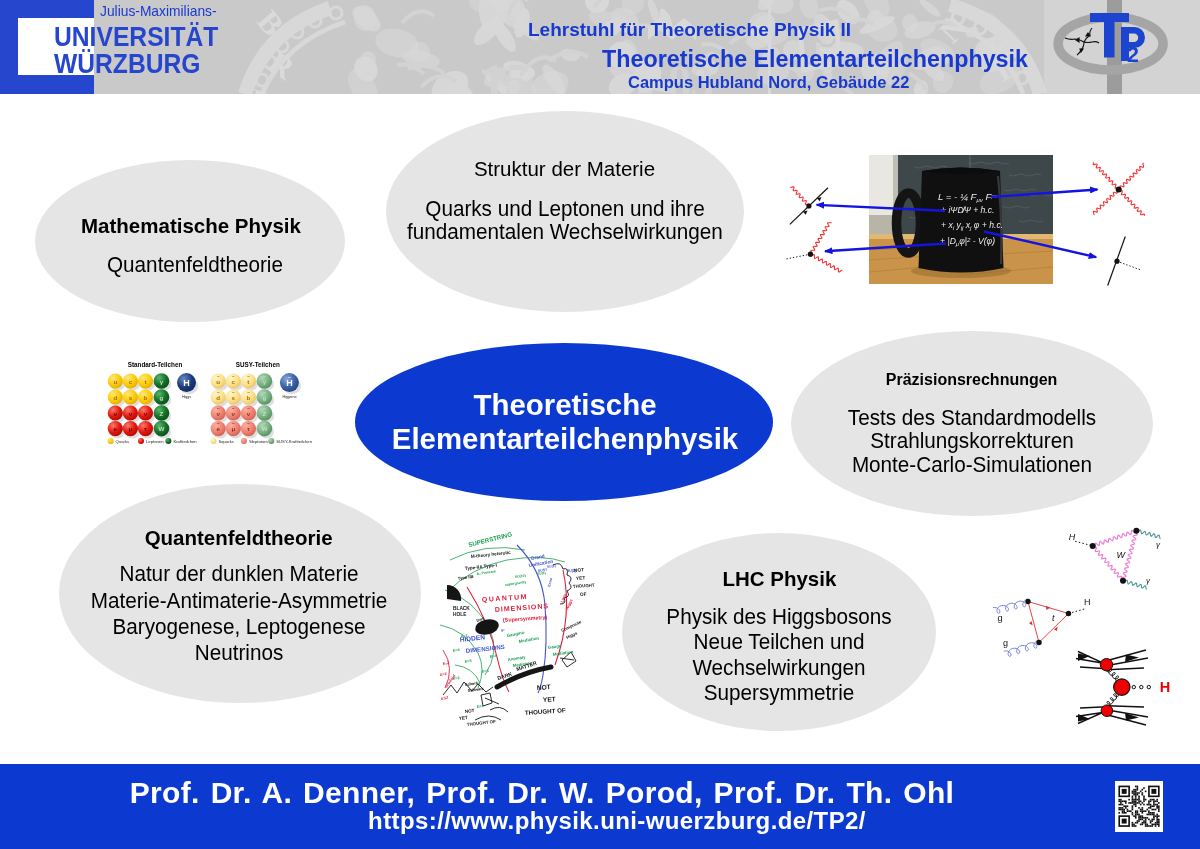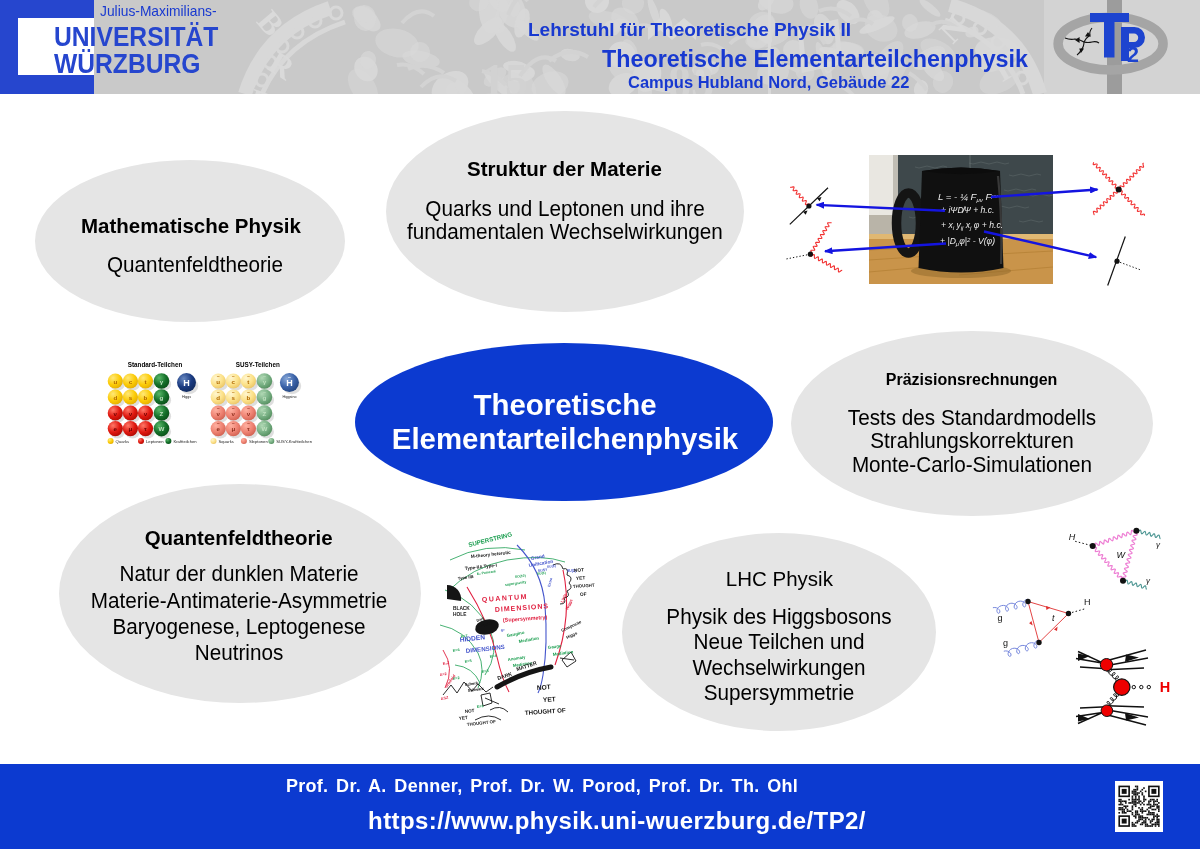--- a/index.html
+++ b/index.html
@@ -184,27 +184,27 @@
 </g>
 </svg>
 <div class="ell" style="left:35px;top:160px;width:310px;height:162px;background:#e5e5e5;"></div>
 <div class="ell" style="left:386px;top:111px;width:358px;height:201px;background:#e5e5e5;"></div>
 <div class="ell" style="left:791px;top:331px;width:362px;height:185px;background:#e5e5e5;"></div>
 <div class="ell" style="left:59px;top:484px;width:362px;height:219px;background:#e5e5e5;"></div>
 <div class="ell" style="left:622px;top:533px;width:314px;height:198px;background:#e5e5e5;"></div>
 <div class="ell" style="left:355px;top:343px;width:418px;height:158px;background:#0c3ad0;"></div>
 <div class="abs ctr" style="left:-19.0px;top:215.9px;width:420px;font-size:20.5px;line-height:20.5px;font-weight:bold;color:#000;white-space:nowrap;">Mathematische Physik</div>
 <div class="abs ctr" style="left:-15.0px;top:254.4px;width:420px;font-size:22px;line-height:22px;font-weight:normal;color:#000;white-space:nowrap;transform:scaleX(0.94);transform-origin:50% 0;">Quantenfeldtheorie</div>
-<div class="abs ctr" style="left:354.5px;top:158.7px;width:420px;font-size:20.5px;line-height:20.5px;font-weight:bold;color:#000;white-space:nowrap;">Struktur der Materie</div>
+<div class="abs ctr" style="left:354.5px;top:158.7px;width:420px;font-size:20.5px;line-height:20.5px;font-weight:normal;color:#000;white-space:nowrap;">Struktur der Materie</div>
 <div class="abs ctr" style="left:344.5px;top:197.0px;width:440px;font-size:22px;line-height:23.3px;font-weight:normal;color:#000;transform:scaleX(0.94);transform-origin:50% 0;">Quarks und Leptonen und ihre<br>fundamentalen Wechselwirkungen</div>
 <div class="abs ctr" style="left:761.6px;top:370.4px;width:420px;font-size:16px;line-height:20.5px;font-weight:bold;color:#000;white-space:nowrap;">Präzisionsrechnungen</div>
 <div class="abs ctr" style="left:751.6px;top:405.7px;width:440px;font-size:22px;line-height:23.8px;font-weight:normal;color:#000;transform:scaleX(0.94);transform-origin:50% 0;">Tests des Standardmodells<br>Strahlungskorrekturen<br>Monte-Carlo-Simulationen</div>
 <div class="abs ctr" style="left:28.6px;top:527.9px;width:420px;font-size:20.5px;line-height:20.5px;font-weight:bold;color:#000;white-space:nowrap;">Quantenfeldtheorie</div>
 <div class="abs ctr" style="left:18.6px;top:561.3px;width:440px;font-size:22px;line-height:26.2px;font-weight:normal;color:#000;transform:scaleX(0.94);transform-origin:50% 0;">Natur der dunklen Materie<br>Materie-Antimaterie-Asymmetrie<br>Baryogenese, Leptogenese<br>Neutrinos</div>
-<div class="abs ctr" style="left:569.4px;top:568.6px;width:420px;font-size:20.5px;line-height:20.5px;font-weight:normal;color:#000;white-space:nowrap;">LHC Physik</div>
+<div class="abs ctr" style="left:569.4px;top:568.6px;width:420px;font-size:20.5px;line-height:20.5px;font-weight:bold;color:#000;white-space:nowrap;">LHC Physik</div>
 <div class="abs ctr" style="left:559.4px;top:603.9px;width:440px;font-size:22px;line-height:25.5px;font-weight:normal;color:#000;transform:scaleX(0.94);transform-origin:50% 0;">Physik des Higgsbosons<br>Neue Teilchen und<br>Wechselwirkungen<br>Supersymmetrie</div>
 <div class="abs ctr" style="left:345.0px;top:388.2px;width:440px;font-size:30px;line-height:33.8px;font-weight:bold;color:#fff;transform:scaleX(0.98);transform-origin:50% 0;">Theoretische<br>Elementarteilchenphysik</div>
 <svg class="abs" style="left:95px;top:352px;" width="240" height="100" viewBox="0 0 240 100">
 <defs>
  <radialGradient id="gy" cx="0.35" cy="0.3" r="0.8">
         <stop offset="0" stop-color="#ffe878"></stop>
         <stop offset="0.55" stop-color="#fccc08"></stop>
         <stop offset="1" stop-color="#e0a800"></stop>
       </radialGradient>
  <radialGradient id="gr" cx="0.35" cy="0.3" r="0.8">
@@ -576,21 +576,21 @@
     <path d="M149.2 191.8 L149.8 190.8 L150.0 189.7 L149.9 188.6 L149.5 187.7 L149.0 186.9 L148.3 186.5 L147.6 186.5 L147.2 186.7 L147.0 187.2 L147.2 187.9 L147.7 188.5 L148.5 188.9 L149.5 189.2 L150.6 189.1 L151.6 188.7 L152.5 187.9 L153.1 186.9 L153.3 185.8 L153.2 184.8 L152.8 183.8 L152.3 183.1 L151.6 182.7 L150.9 182.6 L150.5 182.9 L150.3 183.4 L150.5 184.0 L151.0 184.6 L151.8 185.1 L152.8 185.3 L153.9 185.2 L154.9 184.8 L155.8 184.1 L156.4 183.1 L156.6 182.0 L156.5 180.9 L156.1 179.9 L155.6 179.2 L154.9 178.8 L154.2 178.8 L153.8 179.0 L153.6 179.5 L153.8 180.1 L154.3 180.7 L155.1 181.2 L156.1 181.4 L157.2 181.4 L158.2 180.9 L159.1 180.2" stroke="#111" stroke-width="1" fill="none"></path>
     <circle cx="146.5" cy="149.7" r="6.2" fill="#ee0000" stroke="#111" stroke-width="1"></circle>
     <circle cx="146.9" cy="195.7" r="5.8" fill="#ee0000" stroke="#111" stroke-width="1"></circle>
     <circle cx="161.8" cy="172.1" r="8.2" fill="#ee0000" stroke="#111" stroke-width="1.2"></circle>
     <circle cx="173.8" cy="172.1" r="1.7" fill="none" stroke="#111" stroke-width="1"></circle>
     <circle cx="181.3" cy="172.1" r="1.7" fill="none" stroke="#111" stroke-width="1"></circle>
     <circle cx="188.8" cy="172.1" r="1.7" fill="none" stroke="#111" stroke-width="1"></circle>
     <text x="199.8" y="177.1" font-size="14.5" font-weight="bold" fill="#ee0000">H</text>
   </svg>
 <div class="abs" style="left:0;top:764px;width:1200px;height:85px;background:#0c3ad0;"></div>
-<div class="abs ctr" style="left:0;top:776.2px;width:1084px;font-size:18px;font-weight:bold;color:#fff;letter-spacing:0.3px;word-spacing:2.4px;">Prof. Dr. A. Denner, Prof. Dr. W. Porod, Prof. Dr. Th. Ohl</div>
+<div class="abs ctr" style="left:0;top:776.2px;width:1084px;font-size:30px;font-weight:bold;color:#fff;letter-spacing:0.3px;word-spacing:2.4px;">Prof. Dr. A. Denner, Prof. Dr. W. Porod, Prof. Dr. Th. Ohl</div>
 <div class="abs ctr" style="left:17px;top:807px;width:1200px;font-size:24px;font-weight:bold;color:#fff;font-family:Liberation Sans, sans-serif;letter-spacing:0.4px;">https://www.physik.uni-wuerzburg.de/TP2/</div>
 <svg class="abs" style="left:1115px;top:781px;" width="48" height="51" viewBox="0 0 48 51">
     <rect width="48" height="51" fill="#fff"></rect>
     <rect x="3.4" y="4.6" width="11.549999999999999" height="11.549999999999999" fill="#111"></rect>
     <rect x="5.05" y="6.25" width="8.25" height="8.25" fill="#fff"></rect>
     <rect x="6.699999999999999" y="7.8999999999999995" width="4.949999999999999" height="4.949999999999999" fill="#111"></rect>
     <rect x="33.1" y="4.6" width="11.549999999999999" height="11.549999999999999" fill="#111"></rect>
     <rect x="34.75" y="6.25" width="8.25" height="8.25" fill="#fff"></rect>
     <rect x="36.4" y="7.8999999999999995" width="4.949999999999999" height="4.949999999999999" fill="#111"></rect>
     <rect x="3.4" y="34.3" width="11.549999999999999" height="11.549999999999999" fill="#111"></rect>

